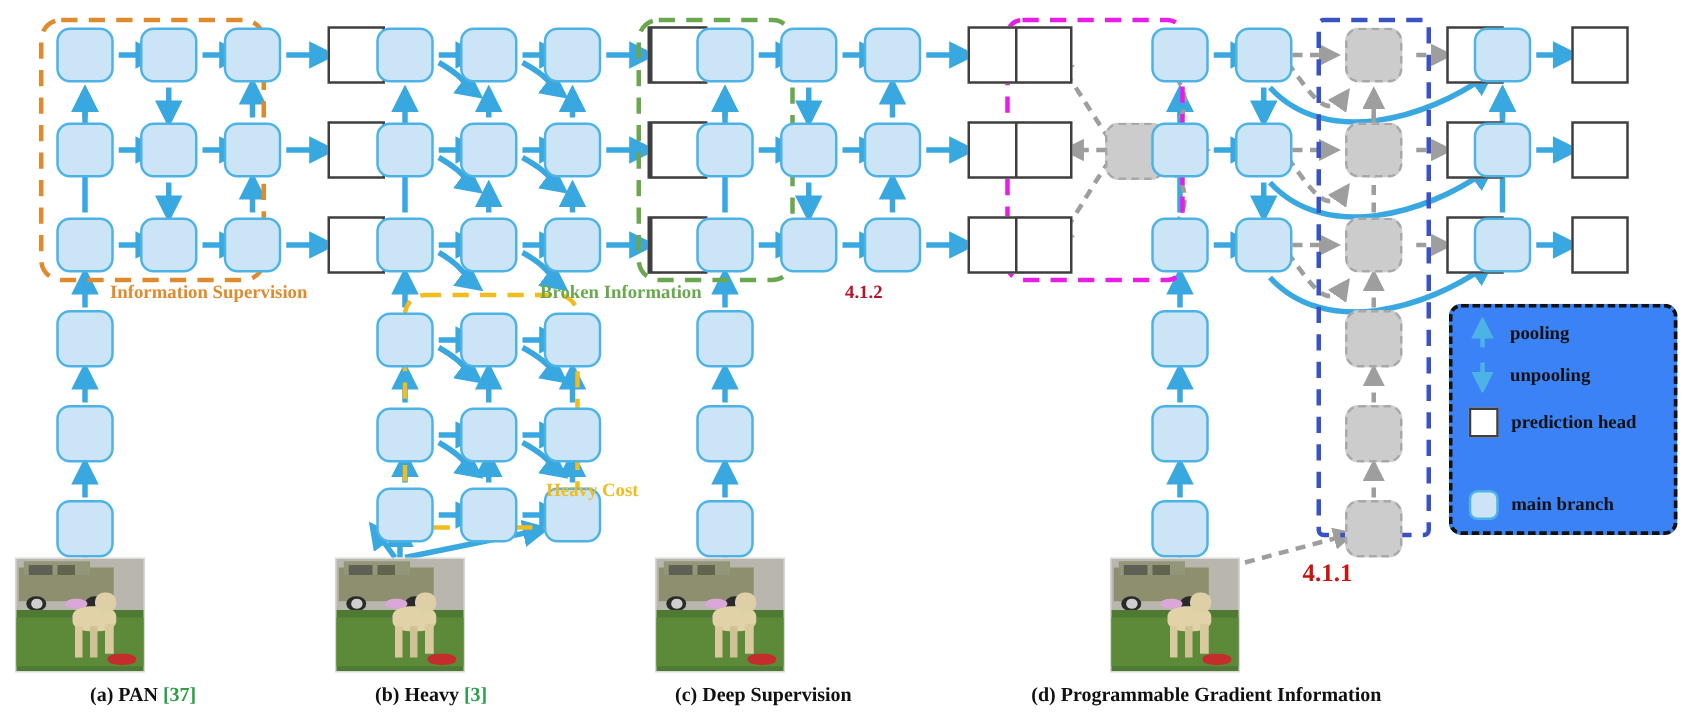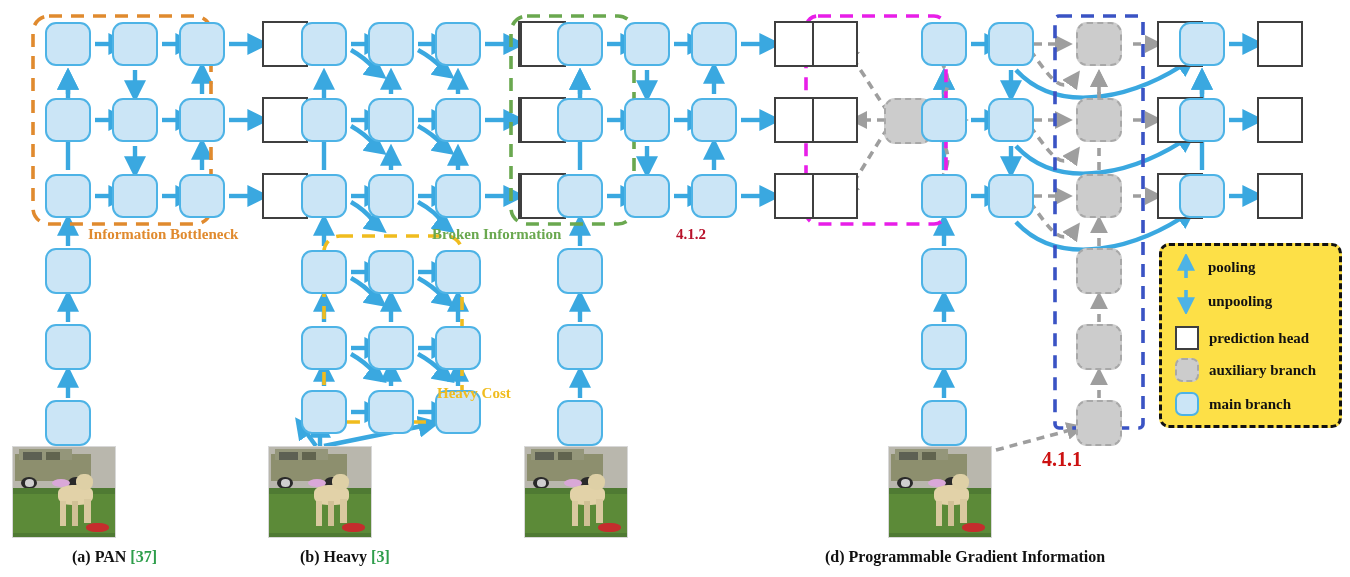--- a/index.html
+++ b/index.html
@@ -13,21 +13,21 @@
 
   .lbl{position:absolute;white-space:nowrap;font-weight:bold;font-family:"Liberation Serif",serif;}
 
   .cap{position:absolute;white-space:nowrap;font-weight:bold;font-size:16px;
        font-family:"Liberation Serif",serif;color:#111;}
   .cite{color:#2e9e4b;}
 
   .photo{position:absolute;overflow:hidden;border:1px solid #d8d8d8;box-sizing:border-box;}
   .photo i{position:absolute;display:block;}
 
-  #legend{position:absolute;box-sizing:border-box;border:3px dashed #111;border-radius:10px;background:#fde047;}
+  #legend{position:absolute;box-sizing:border-box;border:3px dashed #111;border-radius:10px;background:#3b82f6;}
   .lgrow{position:absolute;display:flex;align-items:center;}
   .lgtxt{font-size:15px;font-weight:bold;color:#111;font-family:"Liberation Serif",serif;margin-left:10px;}
   .sw{box-sizing:border-box;}
   .sw-pred{width:24px;height:24px;background:#fff;border:2.2px solid #3f3f3f;}
   .sw-aux{width:24px;height:24px;background:#cccccc;border:2px dashed #a8a8a8;border-radius:7px;}
   .sw-main{width:24px;height:24px;background:#cbe5f6;border:2.2px solid #4db3e6;border-radius:7px;}
   svg.ov{position:absolute;left:0;top:0;width:1350px;height:577px;pointer-events:none;}
 </style>
 </head>
 <body>
@@ -356,21 +356,21 @@
       <i style="left:0;top:52%;width:100%;height:44%;background:#5c8a38"></i>
       <i style="left:44%;top:42%;width:34%;height:22%;background:#e2d2a8;border-radius:40%"></i>
       <i style="left:62%;top:30%;width:16%;height:18%;background:#ded0a6;border-radius:45%"></i>
       <i style="left:46%;top:60%;width:6%;height:28%;background:#d9c99f"></i>
       <i style="left:58%;top:60%;width:6%;height:28%;background:#d0c095"></i>
       <i style="left:70%;top:58%;width:6%;height:26%;background:#d9c99f"></i>
       <i style="left:38%;top:36%;width:18%;height:9%;background:#d9a8d8;border-radius:50%"></i>
       <i style="left:72%;top:84%;width:22%;height:10%;background:#c52d2d;border-radius:45%"></i>
     </div>
 
-  <div class="lbl" style="left:88px;top:226px;color:#e08a2e;font-size:15px;">Information Bottleneck</div>
+  <div class="lbl" style="left:88px;top:226px;color:#e08a2e;font-size:15px;">Information Supervision</div>
   <div class="lbl" style="left:437px;top:385px;color:#f0bc1e;font-size:15px;">Heavy Cost</div>
   <div class="lbl" style="left:432px;top:226px;color:#6aa84f;font-size:15px;">Broken Information</div>
   <div class="lbl" style="left:676px;top:226px;color:#b8122b;font-size:15px;">4.1.2</div>
   <div class="lbl" style="left:1042px;top:448px;color:#cc1111;font-size:20px;">4.1.1</div>
 
   <div id="legend" style="left:1159px;top:243px;width:183px;height:185px;">
     <div class="lgrow" style="left:12px;top:8px;">
       <svg width="24" height="26">
         <defs>
             <marker id="lu" markerWidth="5" markerHeight="5" refX="3" refY="2.5" orient="auto">
@@ -389,35 +389,34 @@
             </marker>
           </defs>
         <path d="M12,2 L12,20" stroke="#4db3e6" stroke-width="3.6" fill="none" marker-end="url(#ld)"></path>
       </svg>
       <span class="lgtxt">unpooling</span>
     </div>
     <div class="lgrow" style="left:13px;top:80px;">
       <span class="sw sw-pred"></span>
       <span class="lgtxt">prediction head</span>
     </div>
-    <div class="lgrow" style="left:13px;top:112px;">
-      <span class="sw sw-aux"></span>
-      <span class="lgtxt">auxiliary branch</span>
-    </div>
     <div class="lgrow" style="left:13px;top:146px;">
       <span class="sw sw-main"></span>
       <span class="lgtxt">main branch</span>
     </div>
   </div>
 
   <div class="cap" style="left:72px;top:548px;">
     <span>(a) PAN</span>
     <span class="cite">[37]</span>
   </div>
   <div class="cap" style="left:300px;top:548px;">
     <span>(b) Heavy</span>
     <span class="cite">[3]</span>
   </div>
+  <div class="cap" style="left:540px;top:548px;">
+    <span>(c) Deep Supervision</span>
+  </div>
   <div class="cap" style="left:825px;top:548px;">
     <span>(d) Programmable Gradient Information</span>
   </div>
 
 </div>
 
 </body></html>

